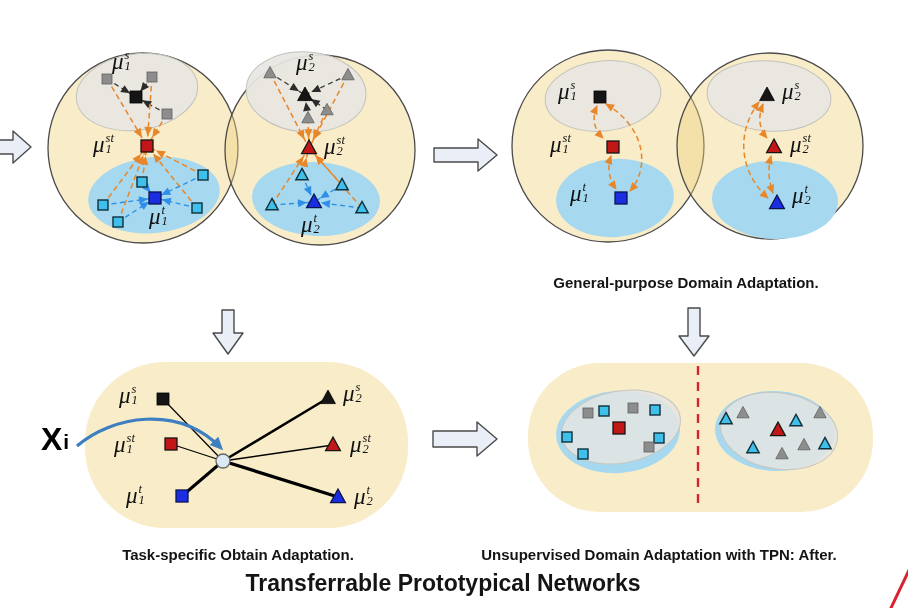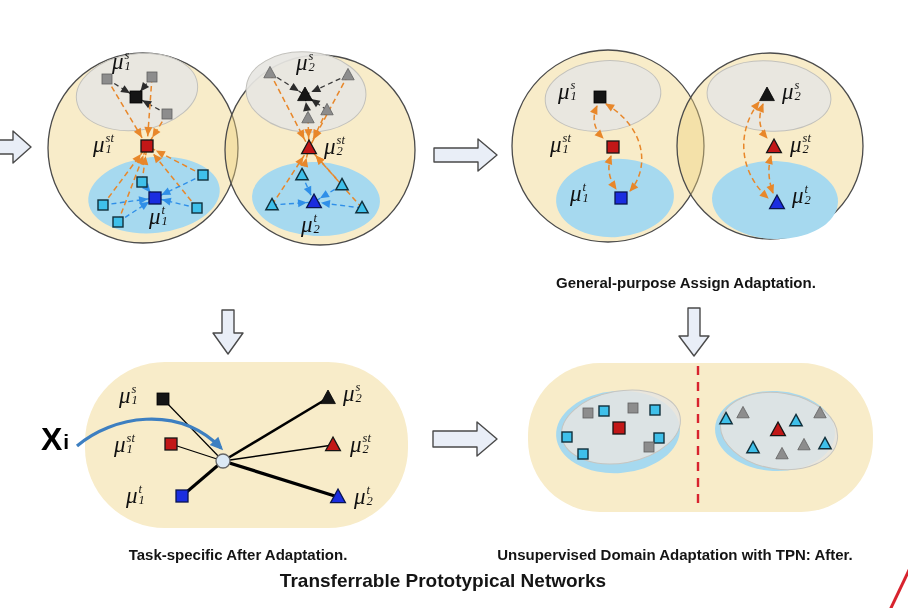--- a/index.html
+++ b/index.html
@@ -28,21 +28,21 @@
 
   
   .mu{position:absolute;display:flex;align-items:center;color:#111;
       font-family:"Liberation Serif",serif;font-style:italic;line-height:1;white-space:nowrap}
   .mu .b{font-size:23px}
   .mu .sc{display:inline-flex;flex-direction:column;margin-left:1px;transform:translateY(-1px)}
   .mu .sup,.mu .sub{font-size:12.5px;line-height:11px;font-style:italic}
 
   .cap{position:absolute;font-weight:bold;font-size:15px;color:#141414;text-align:center;line-height:21px}
   .figtitle{position:absolute;left:143px;top:570px;width:600px;text-align:center;
-            font-weight:bold;font-size:19px;color:#141414}
+            font-weight:bold;font-size:23px;color:#141414}
   .xi{position:absolute;left:41px;top:424px;display:flex;align-items:flex-end;
       font-weight:bold;color:#000}
   .xi .b{font-size:32px;line-height:30px}
   .xi .s{font-size:21px;line-height:24px;margin-left:1px}
 </style>
 </head>
 <body>
 
 <div id="stage">
 
@@ -347,18 +347,18 @@
         <span class="sup">t</span>
         <span class="sub">2</span>
       </span>
     </span>
 
 <span class="xi">
       <span class="b">X</span>
       <span class="s">i</span>
     </span>
 
-<div class="cap" style="left:476px;top:272px;width:420px">General-purpose Assign Adaptation.</div>
-<div class="cap" style="left:38px;top:544px;width:400px">Task-specific After Adaptation.</div>
-<div class="cap" style="left:455px;top:544px;width:440px">Unsupervised Domain Adaptation with TPN: After.</div>
+<div class="cap" style="left:476px;top:272px;width:420px">General-purpose Domain Adaptation.</div>
+<div class="cap" style="left:38px;top:544px;width:400px">Task-specific Obtain Adaptation.</div>
+<div class="cap" style="left:439px;top:544px;width:440px">Unsupervised Domain Adaptation with TPN: After.</div>
 <div class="figtitle">Transferrable Prototypical Networks</div>
 
 </div>
 
 </body></html>

